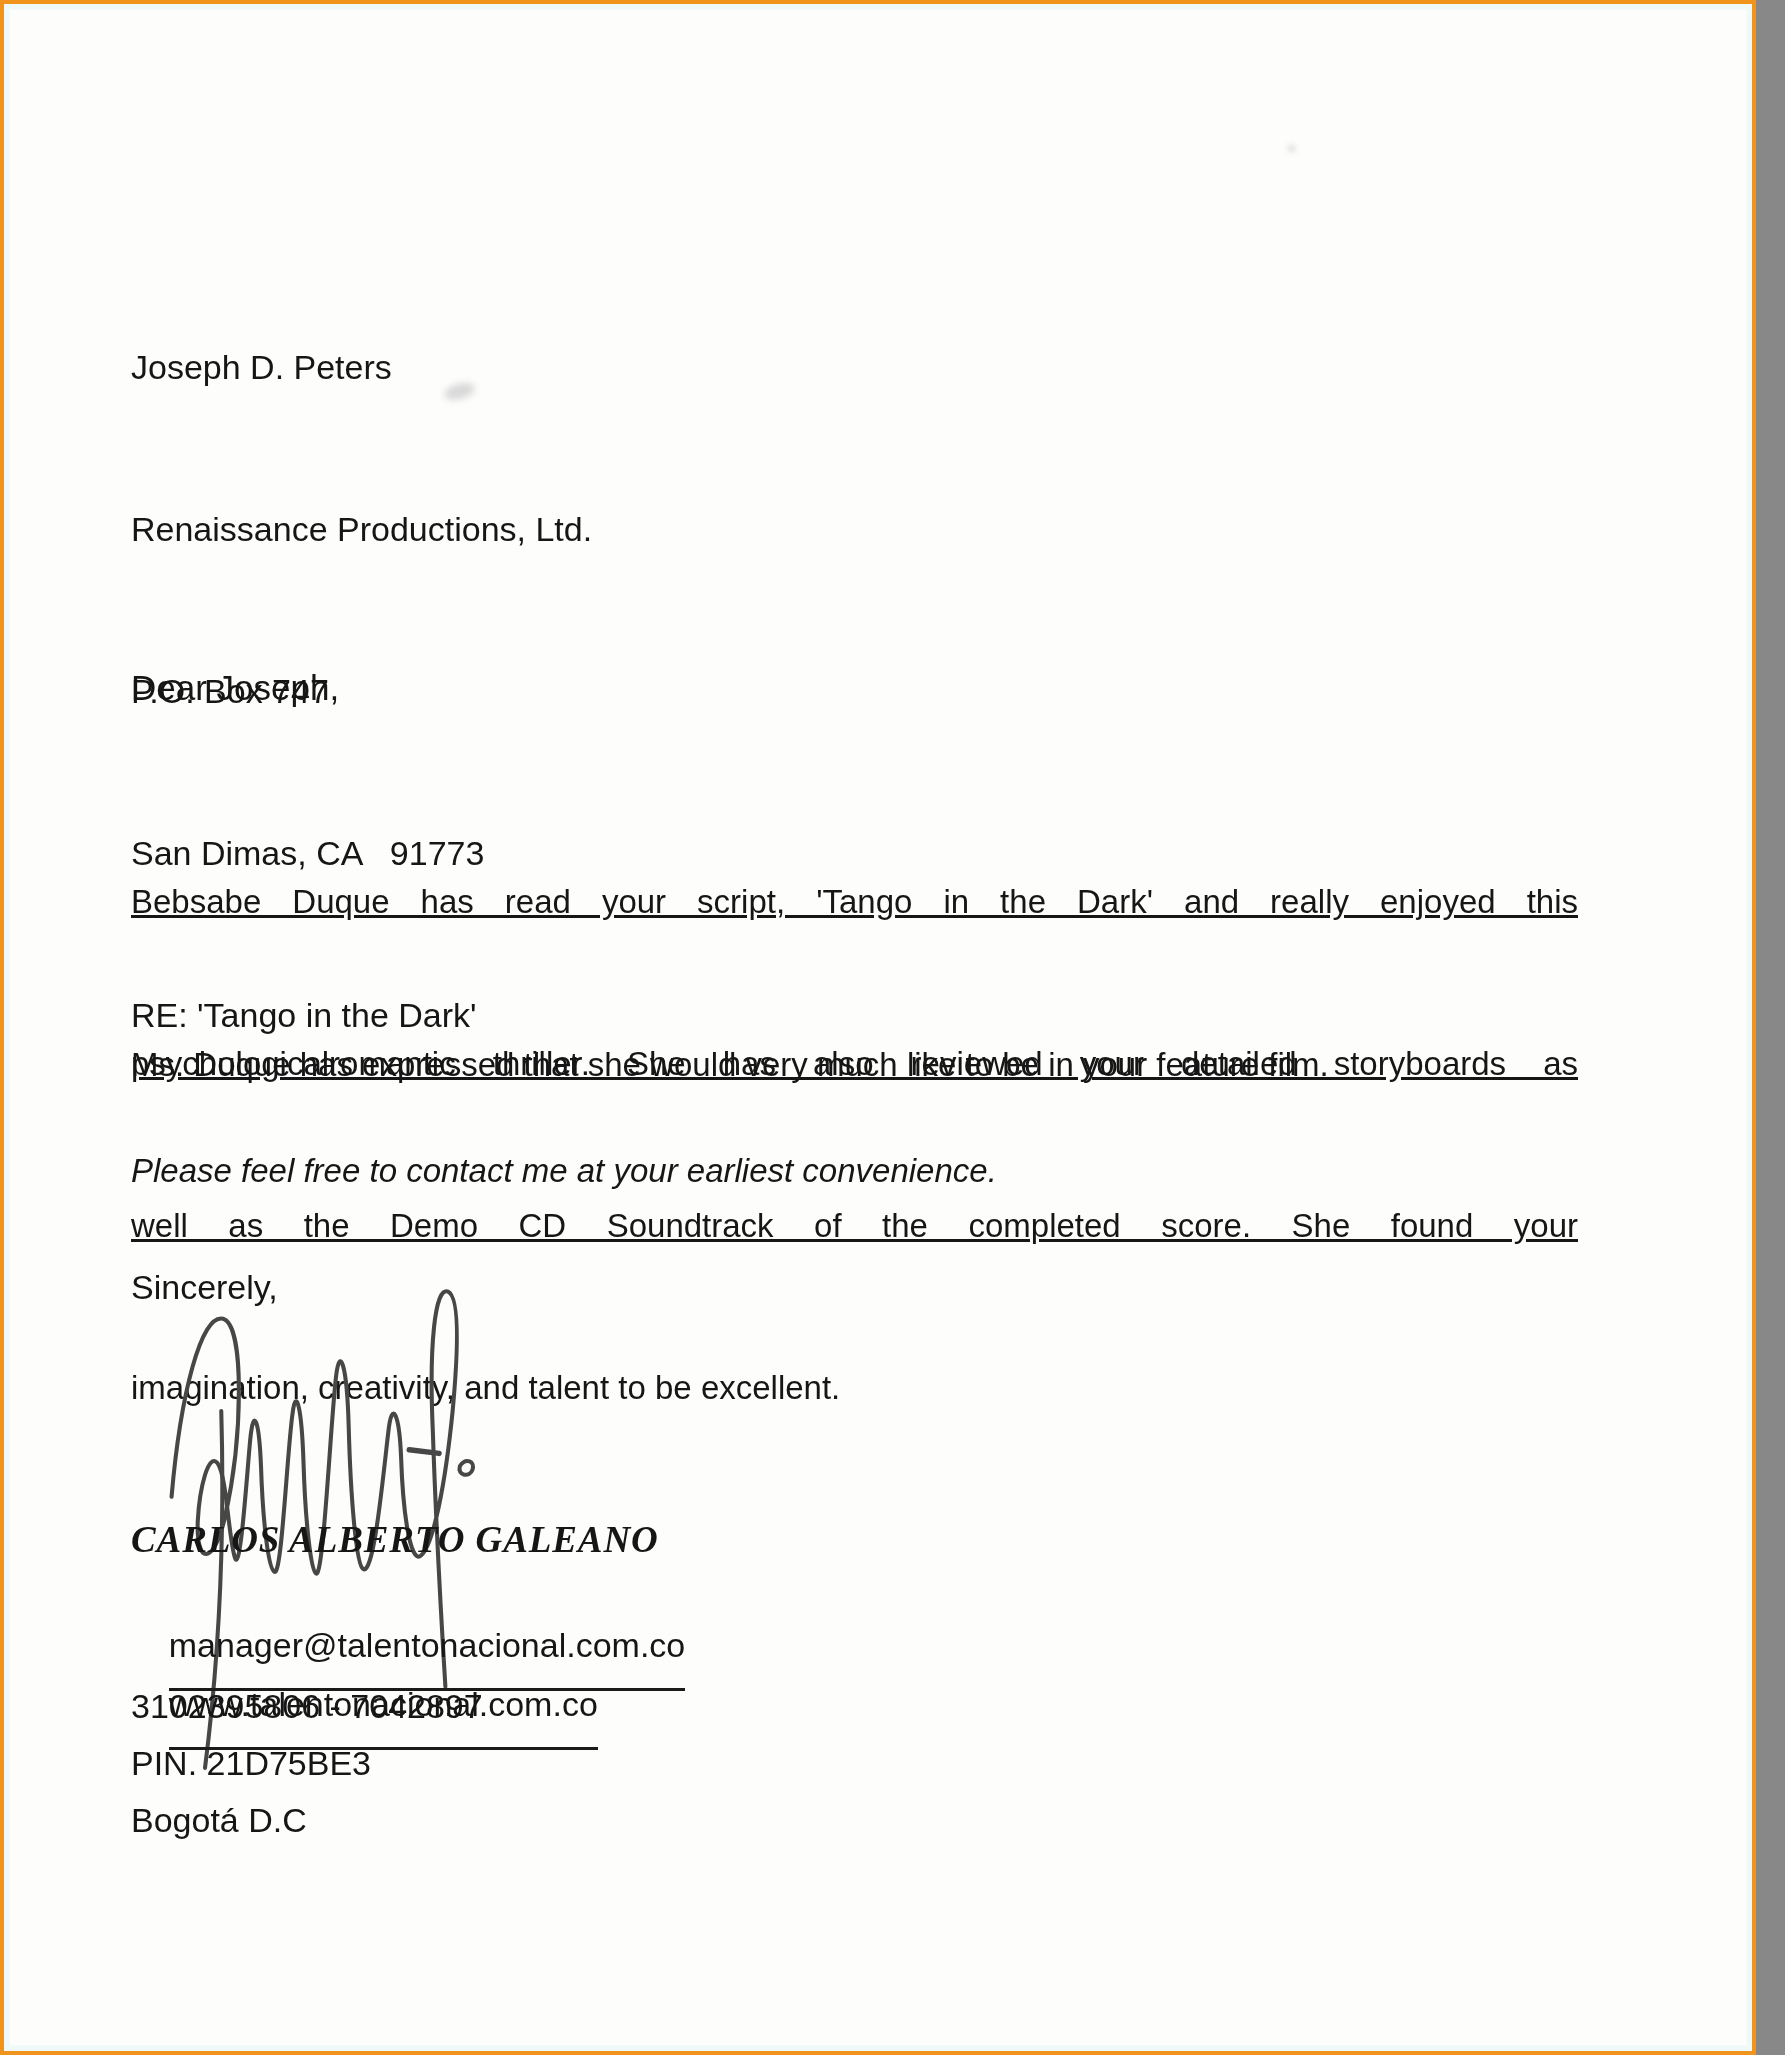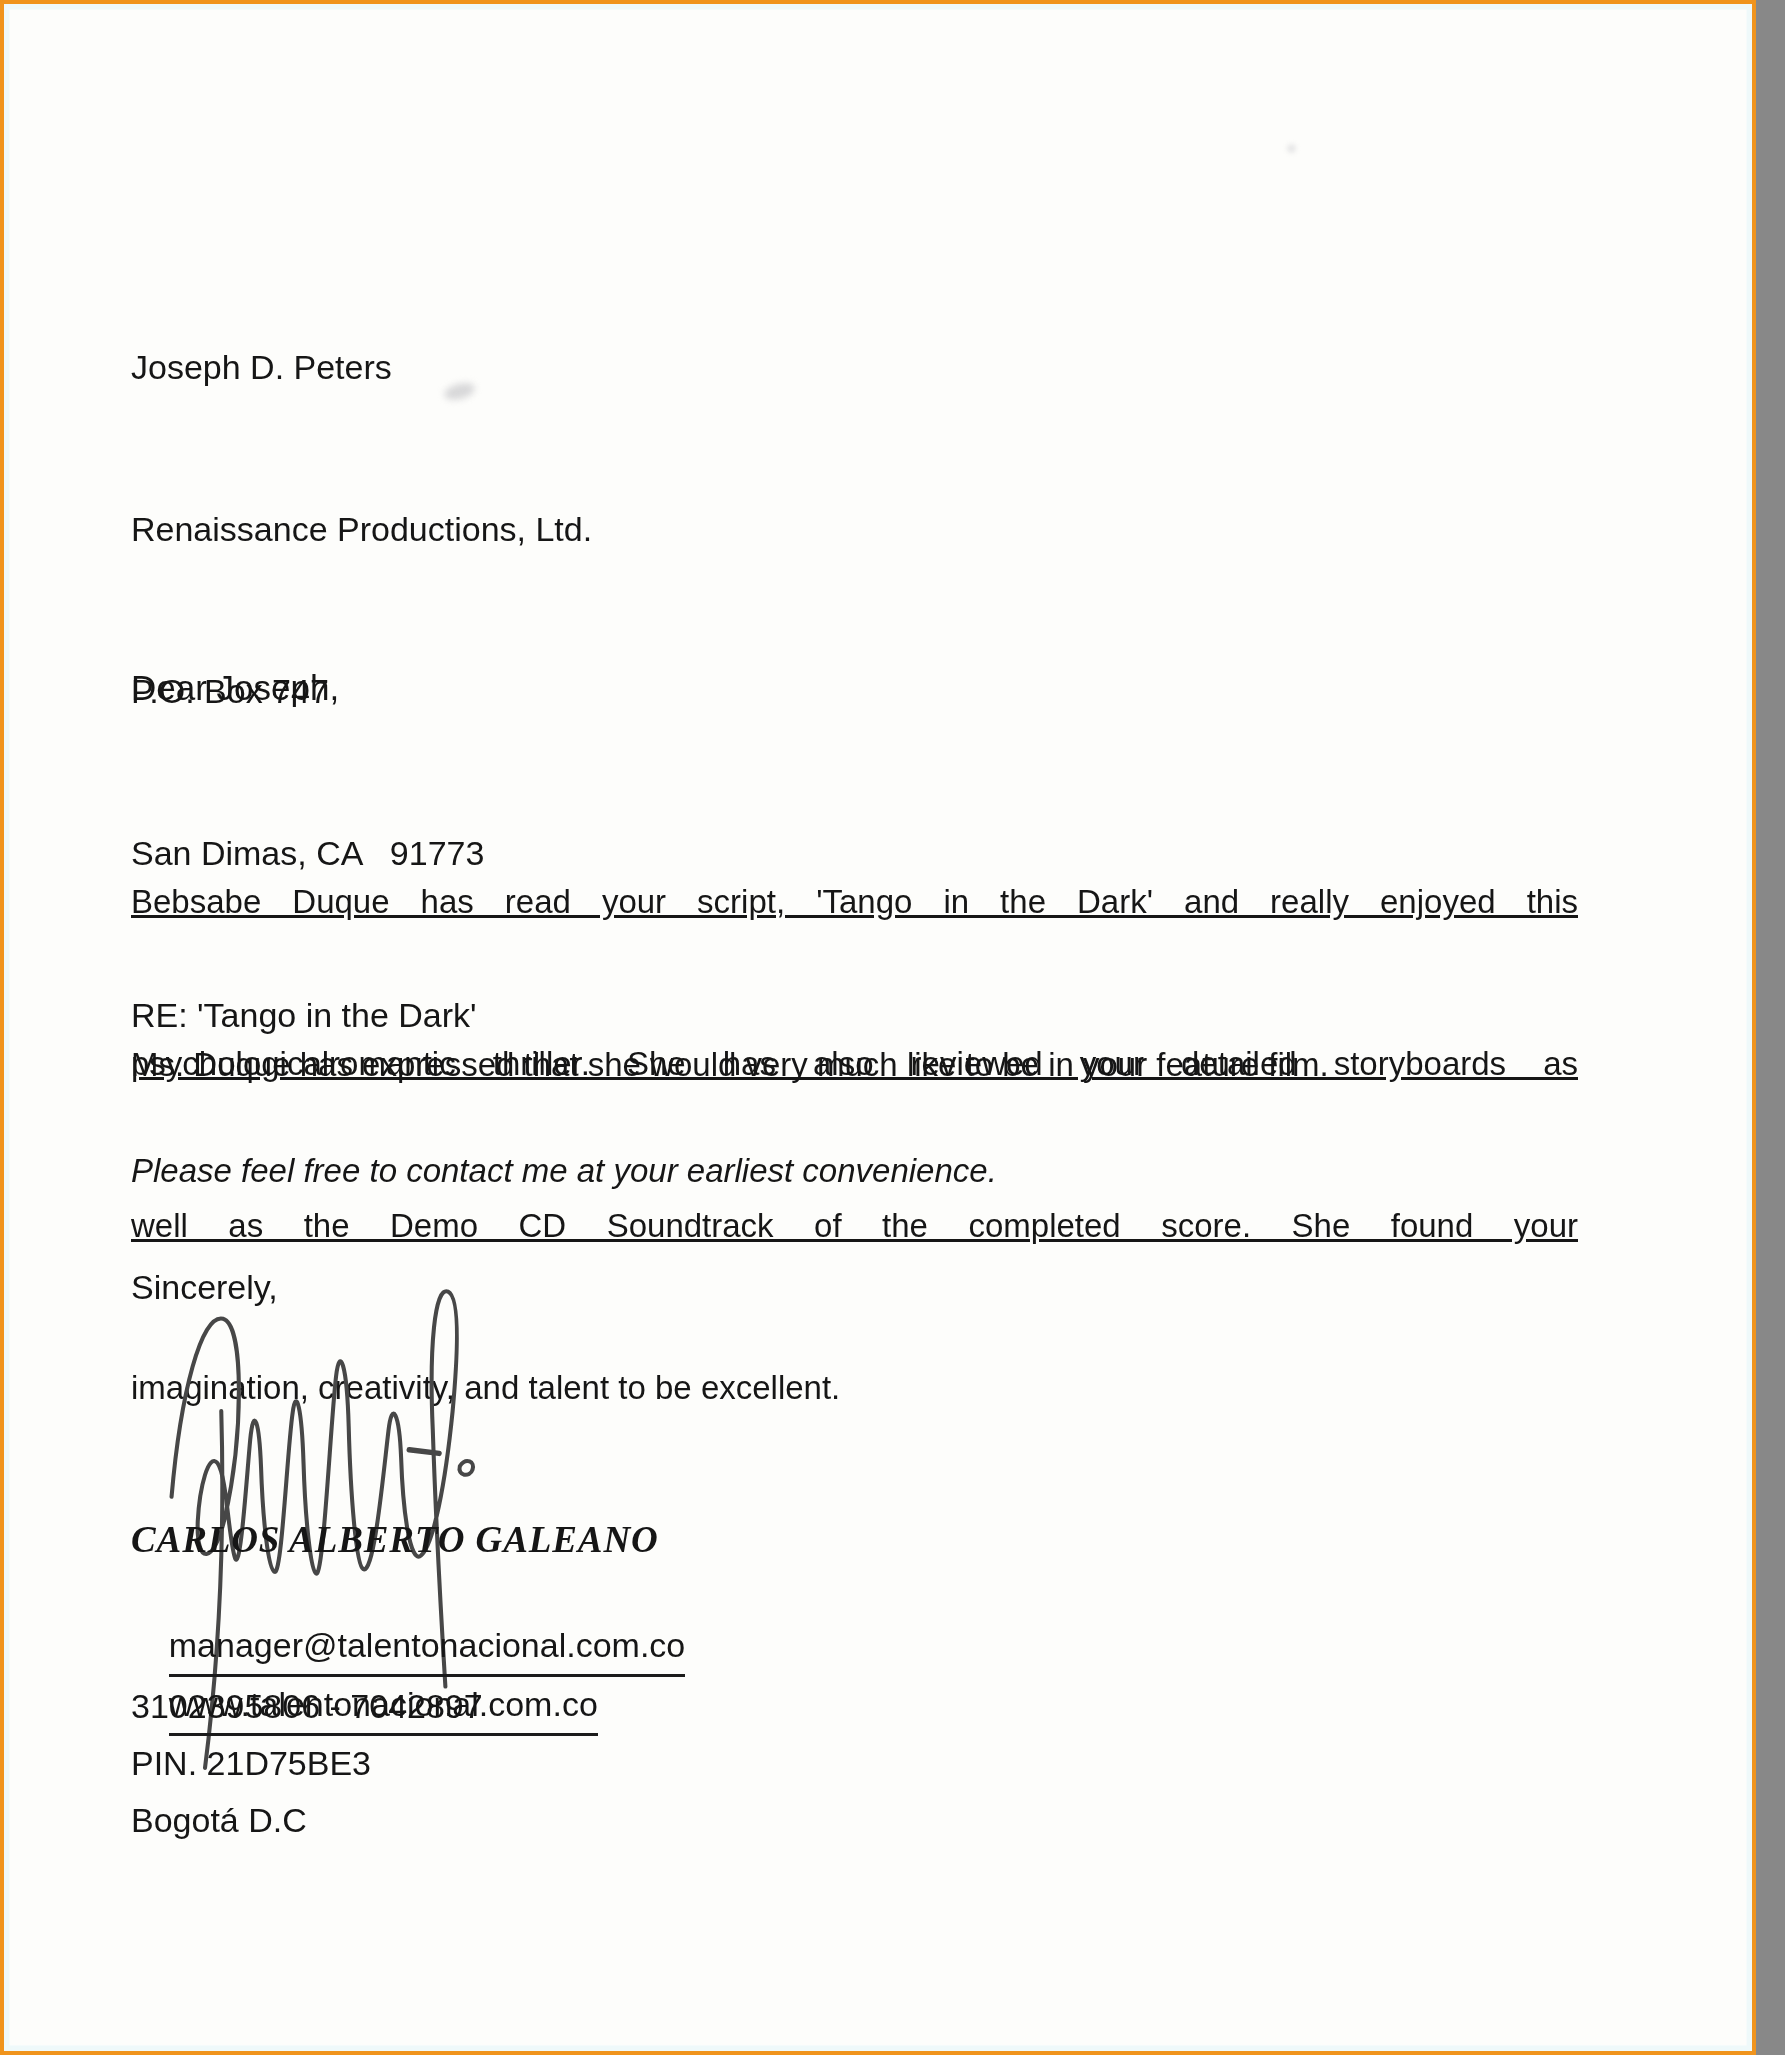--- a/index.html
+++ b/index.html
@@ -23,21 +23,21 @@
   .para1 .lline { text-align: left; height: 54px; line-height: 54px; white-space: nowrap; }
   .para2       { top: 1034px; font-size: 33px; }
   .para3       { top: 1140px; font-size: 33px; font-style: italic; }
   .closing     { top: 1256px; }
   .sig-name    { top: 1509px; font-family: "Liberation Serif", serif; font-weight: bold; font-style: italic; font-size: 37px; letter-spacing: 0.9px; }
   .sig-email   { top: 1560px; }
   .sig-www     { top: 1619px; }
   .sig-phone   { top: 1675px; }
   .sig-pin     { top: 1732px; }
   .sig-city    { top: 1789px; }
-  .uline { display: inline-block; border-bottom: 3.6px solid #1b1b1b; padding-bottom: 2px; }
+  .uline { display: inline-block; border-bottom: 3.6px solid #1b1b1b; padding-bottom: 16px; }
   .signature-svg { position: absolute; left: 154px; top: 1262px; width: 479px; height: 561px; pointer-events: none; }
   .smudge {
     position: absolute; left: 440px; top: 380px; width: 31px; height: 14.5px;
     background: #b9b9bd; border-radius: 50%; filter: blur(3.6px); opacity: 0.55;
     transform: rotate(-15deg);
   }
   .smudge2 {
     position: absolute; left: 1283px; top: 140px; width: 9px; height: 9px;
     background: #cfcfd2; border-radius: 50%; filter: blur(2.7px); opacity: 0.5;
   }

